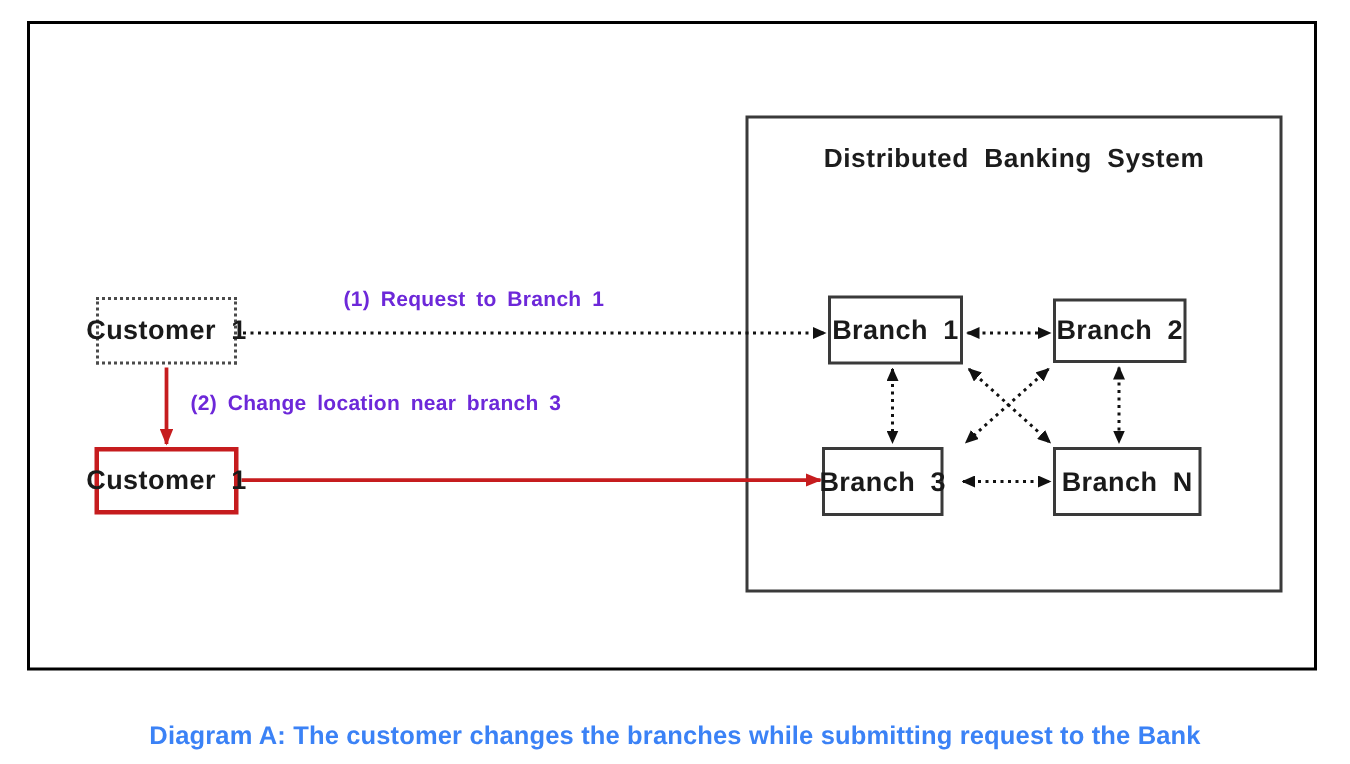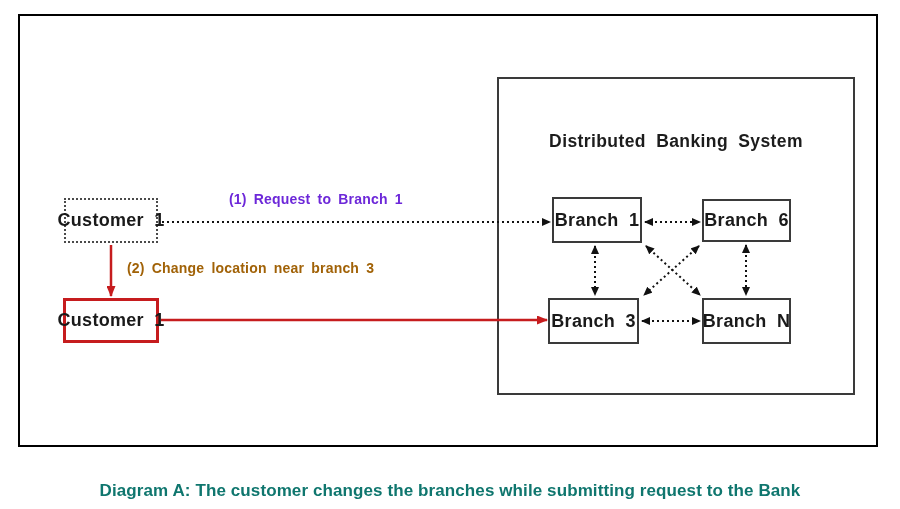--- a/index.html
+++ b/index.html
@@ -38,102 +38,101 @@
     left: 0;
     right: 0;
     top: 16px;
     text-align: center;
     font-size: 17.5px;
     font-weight: 600;
     letter-spacing: 0.4px;
     word-spacing: 5px;
     color: #1c1c1c;
     white-space: nowrap;
-    margin-top: 36px;
   }
   .node {
     position: absolute;
     background: #ffffff;
     display: flex;
     align-items: center;
     justify-content: center;
     font-size: 18px;
     font-weight: 600;
     color: #1a1a1a;
     letter-spacing: 0.3px;
     word-spacing: 5px;
     white-space: nowrap;
     box-sizing: border-box;
     z-index: 3;
   }
   .branch { border: 2px solid #3a3a3a; }
   .branch-1 { left: 552px; top: 197px; width: 90px; height: 46px; align-items: center; }
   .branch-2 { left: 702px; top: 199px; width: 89px; height: 43px; }
-  .branch-3 { left: 548px; top: 298px; width: 91px; height: 46px; }
-  .branch-n { left: 702px; top: 298px; width: 89px; height: 46px; }
+  .branch-3 { left: 548px; top: 298px; width: 81px; height: 46px; }
+  .branch-n { left: 702px; top: 298px; width: 99px; height: 46px; }
   .customer-dotted {
     left: 64px; top: 198px; width: 94px; height: 45px;
     border: 2px dotted #4a4a4a;
   }
   .customer-red {
     left: 63px; top: 298px; width: 96px; height: 45px;
     border: 3px solid #c61c1e;
   }
   .flow-label {
     position: absolute;
     font-size: 14px;
     font-weight: 700;
     letter-spacing: 0.2px;
     word-spacing: 3px;
     white-space: nowrap;
     z-index: 4;
   }
   .flow-label.black { color: #6d28d9; }
-  .flow-label.red { color: #a16207; }
+  .flow-label.red { color: #6d28d9; }
   .label-1 { left: 229px; top: 191px; }
   .label-2 { left: 127px; top: 260px; }
   .label-3 { left: 232px; top: 329px; }
   .arrow-layer {
     position: absolute;
     left: 0;
     top: 0;
     width: 900px;
     height: 509px;
     z-index: 2;
     pointer-events: none;
   }
   .caption {
     position: absolute;
     left: 0;
     right: 0;
     top: 481px;
     text-align: center;
     font-size: 17px;
     font-weight: 700;
-    color: #0f766e;
+    color: #3b82f6;
     letter-spacing: 0.1px;
     white-space: nowrap;
   }
 </style>
 </head>
 <body>
 
 <div class="stage">
 
   <div class="outer-frame"></div>
 
   <div class="system-box">
     <div class="system-title">Distributed Banking System</div>
   </div>
 
   <div class="node branch branch-1">
     <span>Branch 1</span>
   </div>
   <div class="node branch branch-2">
-    <span>Branch 6</span>
+    <span>Branch 2</span>
   </div>
   <div class="node branch branch-3">
     <span>Branch 3</span>
   </div>
   <div class="node branch branch-n">
     <span>Branch N</span>
   </div>
 
   <div class="node customer-dotted">
     <span>Customer 1</span>

